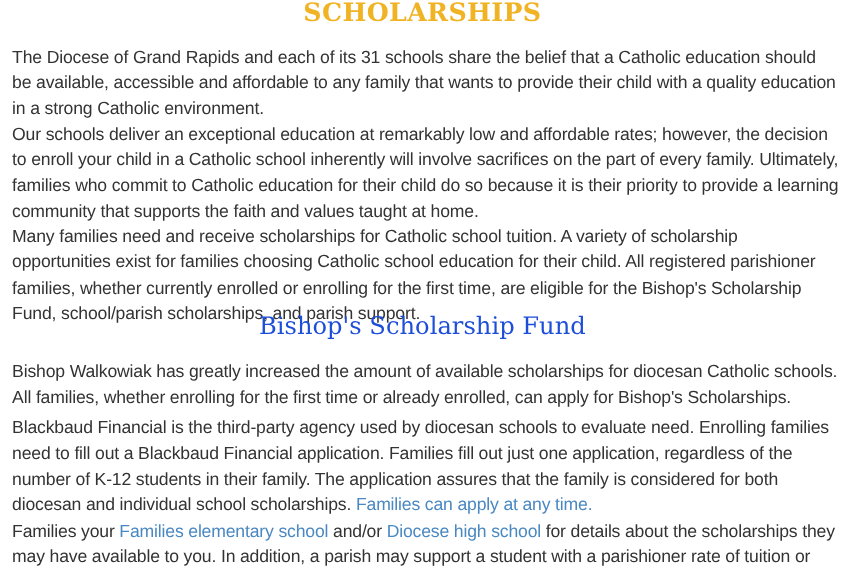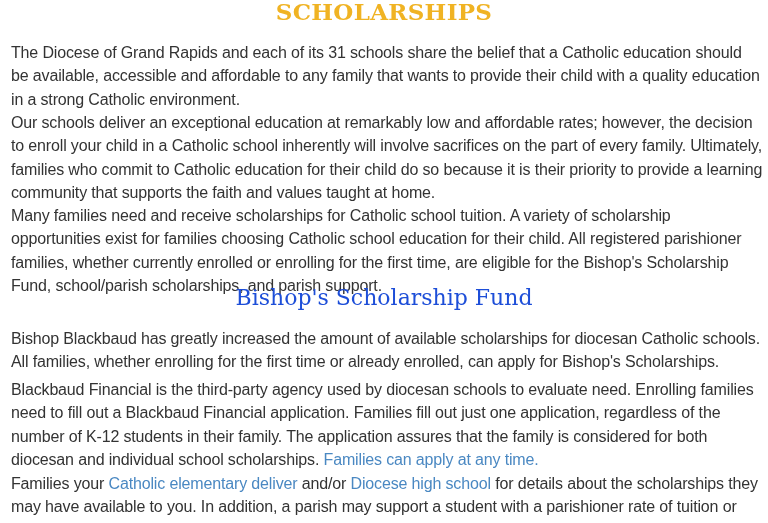--- a/index.html
+++ b/index.html
@@ -71,19 +71,19 @@
   <h1 class="page-title">SCHOLARSHIPS</h1>
 
   <p class="para" style="top:41px;">The Diocese of Grand Rapids and each of its 31 schools share the belief that a Catholic education should be available, accessible and affordable to any family that wants to provide their child with a quality education in a strong Catholic environment.</p>
 
   <p class="para" style="top:111px;">Our schools deliver an exceptional education at remarkably low and affordable rates; however, the decision to enroll your child in a Catholic school inherently will involve sacrifices on the part of every family. Ultimately, families who commit to Catholic education for their child do so because it is their priority to provide a learning community that supports the faith and values taught at home.</p>
 
   <p class="para" style="top:204px;">Many families need and receive scholarships for Catholic school tuition. A variety of scholarship opportunities exist for families choosing Catholic school education for their child. All registered parishioner families, whether currently enrolled or enrolling for the first time, are eligible for the Bishop's Scholarship Fund, school/parish scholarships, and parish support.</p>
 
   <h2 class="section-heading">Bishop's Scholarship Fund</h2>
 
-  <p class="para" style="top:327px;">Bishop Blackbaud has greatly increased the amount of available scholarships for diocesan Catholic schools. All families, whether enrolling for the first time or already enrolled, can apply for Bishop's Scholarships.</p>
+  <p class="para" style="top:327px;">Bishop Walkowiak has greatly increased the amount of available scholarships for diocesan Catholic schools. All families, whether enrolling for the first time or already enrolled, can apply for Bishop's Scholarships.</p>
 
   <p class="para" style="top:378px;"><span>Blackbaud Financial is the third-party agency used by diocesan schools to evaluate need. Enrolling families need to fill out a Blackbaud Financial application. Families fill out just one application, regardless of the number of K-12 students in their family. The application assures that the family is considered for both diocesan and individual school scholarships. </span><a class="link" href="#">Families can apply at any time.</a></p>
 
-  <p class="para" style="top:472px;"><span>Families your </span><a class="link" href="#">Catholic elementary deliver</a><span> and/or </span><a class="link" href="#">Diocese high school</a><span> for details about the scholarships they may have available to you. In addition, a parish may support a student with a parishioner rate of tuition or parish support.</span></p>
+  <p class="para" style="top:472px;"><span>Families your </span><a class="link" href="#">Families elementary school</a><span> and/or </span><a class="link" href="#">Diocese high school</a><span> for details about the scholarships they may have available to you. In addition, a parish may support a student with a parishioner rate of tuition or parish support.</span></p>
 
 </div>
 
 </body></html>

